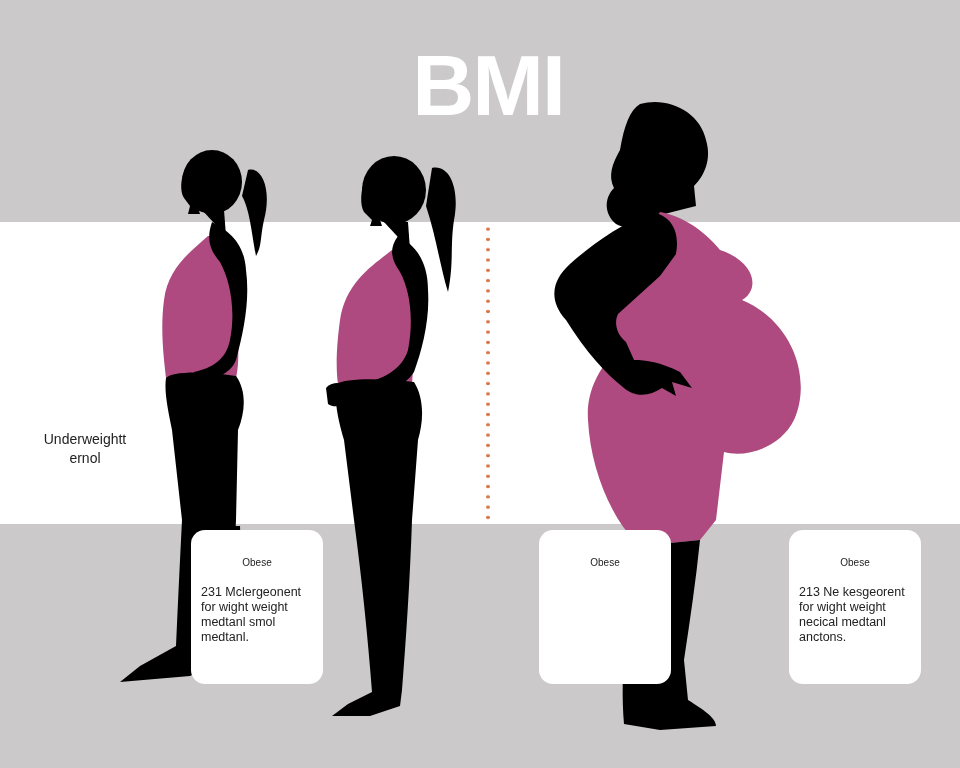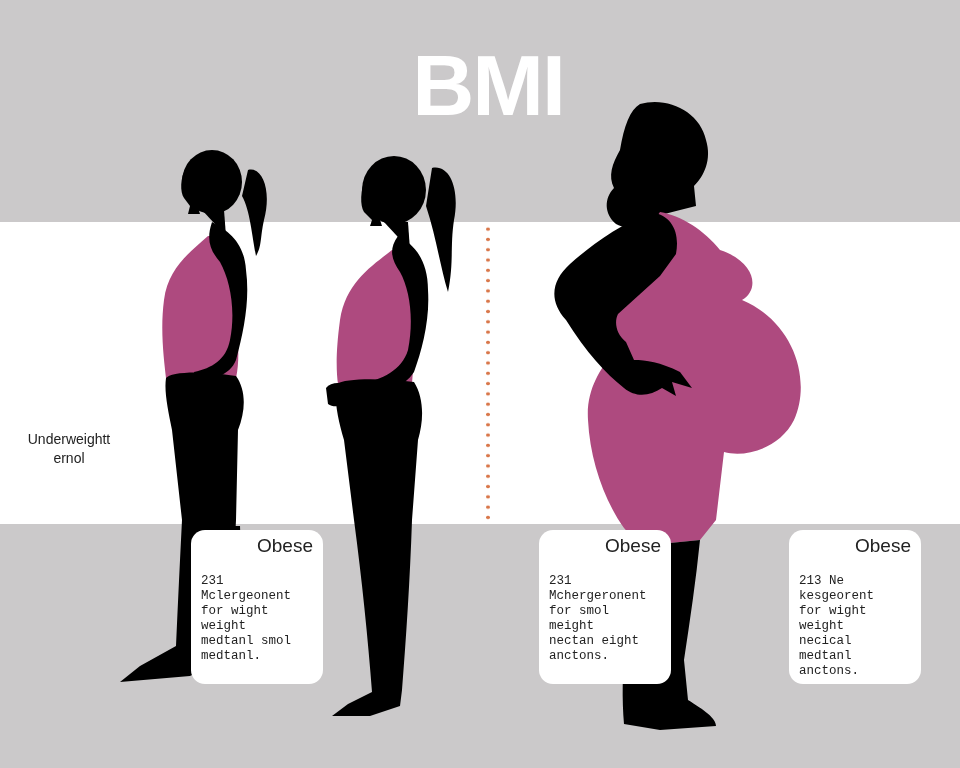--- a/index.html
+++ b/index.html
@@ -4,25 +4,25 @@
 <style>
   html, body { margin:0; padding:0; }
   body { width:960px; height:768px; position:relative; overflow:hidden; background:#cbc9ca; font-family:"Liberation Sans", sans-serif; }
   .band-top { position:absolute; left:0; top:0; width:960px; height:222px; background:#cbc9ca; }
   .band-mid { position:absolute; left:0; top:222px; width:960px; height:302px; background:#ffffff; }
   .band-bot { position:absolute; left:0; top:524px; width:960px; height:244px; background:#cbc9ca; }
   .title { position:absolute; left:0; top:42px; width:976px; text-align:center; color:#ffffff; font-weight:bold; font-size:86px; letter-spacing:-2px; line-height:1; }
   .divider { position:absolute; left:486px; top:224px; width:4px; height:298px;
     background-image: radial-gradient(circle, #d9774a 1.6px, transparent 2px);
     background-size:4px 10.3px; background-repeat:repeat-y; }
-  .side-label { position:absolute; left:4px; top:430px; width:130px; text-align:center; font-size:14px; color:#222; line-height:19px; }
+  .side-label { position:absolute; left:20px; top:430px; width:130px; text-align:center; font-size:14px; color:#222; line-height:19px; }
   svg.fig { position:absolute; left:0; top:0; }
   .card { position:absolute; width:132px; height:154px; background:#ffffff; border-radius:14px; box-sizing:border-box; padding:0 10px; color:#222; }
-  .card-title { text-align:right; font-size:19px; margin-top:5px; }
-  .card-body { font-size:12.5px; line-height:15px; margin-top:17px;font-family:Liberation Mono, monospace; }
+  .card-title { text-align:center; font-size:10px; margin-top:27px; }
+  .card-body { font-size:12.5px; line-height:15px; margin-top:17px; }
 </style>
 </head>
 <body>
 
 <div class="band-top"></div>
 <div class="band-mid"></div>
 <div class="band-bot"></div>
 
 <div class="title">BMI</div>
 
@@ -70,26 +70,20 @@
   <div class="card-body">
     <div>231 Mclеrgeonent</div>
     <div>for wight weight</div>
     <div>medtanl smol</div>
     <div>medtanl.</div>
   </div>
 </div>
 
 <div class="card" style="left:539px; top:530px;">
   <div class="card-title">Obese</div>
-  <div class="card-body">
-    <div>231 Mchergeronent</div>
-    <div>for smol meight</div>
-    <div>nectan eight</div>
-    <div>anctons.</div>
-  </div>
 </div>
 
 <div class="card" style="left:789px; top:530px;">
   <div class="card-title">Obese</div>
   <div class="card-body">
     <div>213 Ne kesgeorent</div>
     <div>for wight weight</div>
     <div>necical medtanl</div>
     <div>anctons.</div>
   </div>

